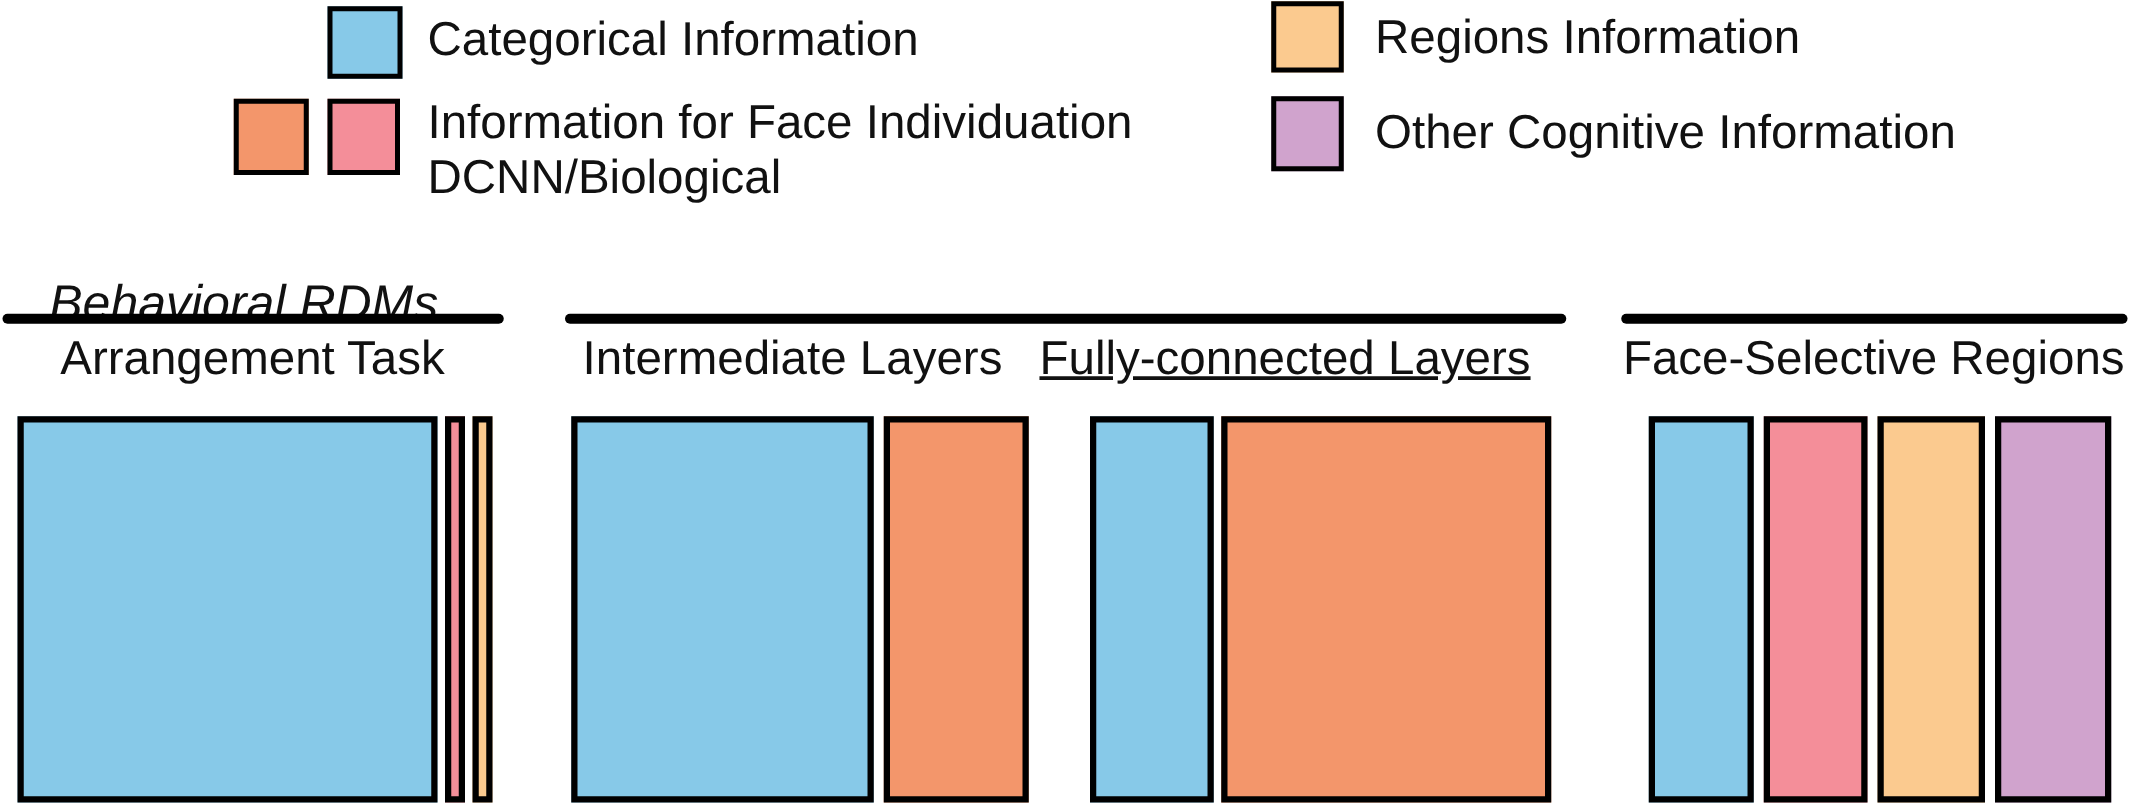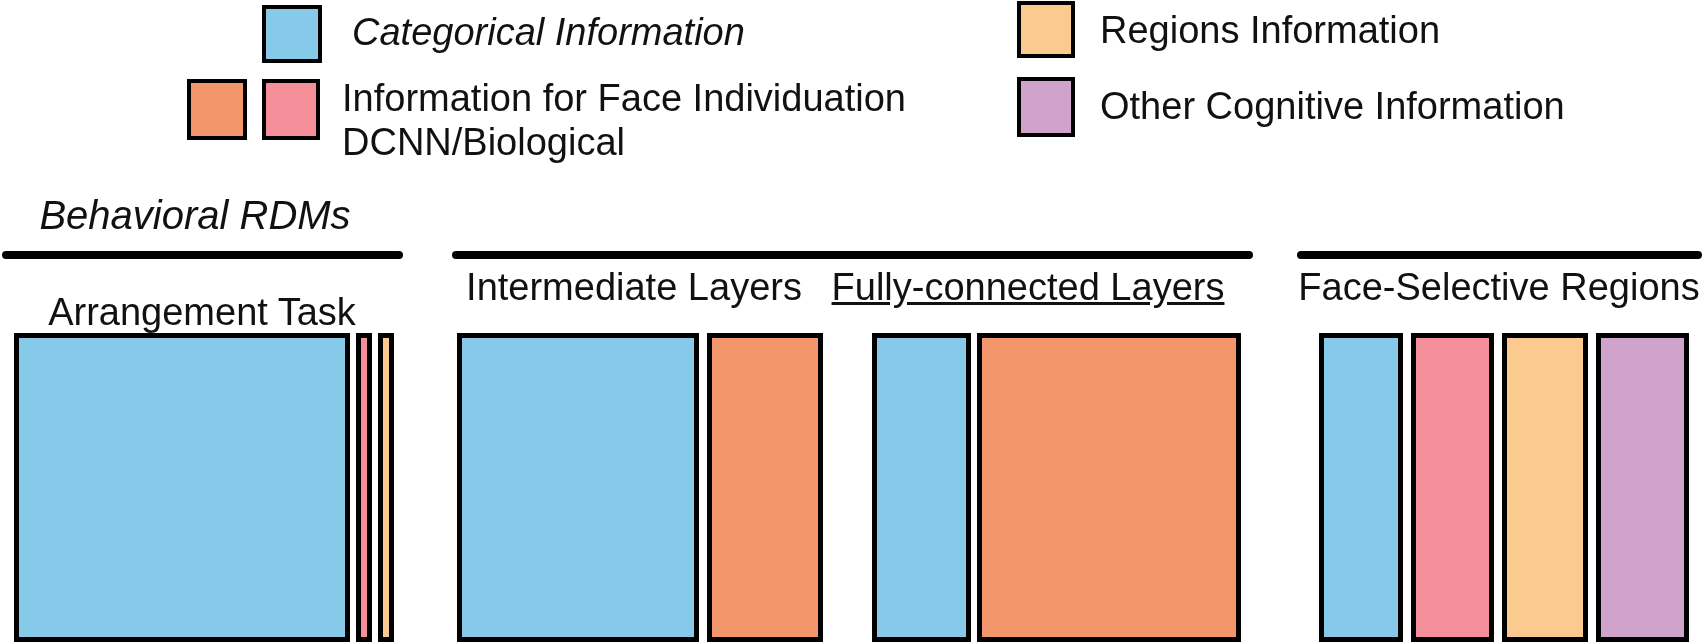--- a/index.html
+++ b/index.html
@@ -7,21 +7,21 @@
     position:relative; width:1704px; height:643px; background:#ffffff;
     font-family:"Liberation Sans", sans-serif; color:#111111; overflow:hidden;
   }
   .swatch { position:absolute; box-sizing:border-box; border:4px solid #000; }
   .sw-cat { left:262px; top:5px;  width:60px; height:58px; }
   .sw-or  { left:187px; top:79px; width:60px; height:61px; }
   .sw-pk  { left:262px; top:79px; width:58px; height:61px; }
   .sw-dy  { left:1017px; top:1px;  width:58px; height:57px; }
   .sw-ot  { left:1017px; top:77px; width:58px; height:60px; }
   .legend-label { position:absolute; font-size:38px; line-height:44px; white-space:nowrap; }
-  .ll-cat { left:352px;  top:10px;font-style:italic; }
+  .ll-cat { left:342px;  top:10px; }
   .ll-ind { left:342px;  top:76px; }
   .ll-dy  { left:1100px; top:8px;  }
   .ll-ot  { left:1100px; top:84px; }
   .sec-title {
     position:absolute; top:192px; transform:translateX(-50%);
     font-style:italic; font-size:40px; line-height:46px; white-space:nowrap;
   }
   .sec-line { position:absolute; top:251px; height:8px; background:#000; border-radius:4px; }
   .grp-label {
     position:absolute; top:264px; transform:translateX(-50%);
@@ -45,23 +45,23 @@
       <div>DCNN/Biological</div>
     </div>
 
     <div class="swatch sw-dy" style="background: rgb(251, 202, 143);"></div>
     <div class="legend-label ll-dy">Regions Information</div>
 
     <div class="swatch sw-ot" style="background: rgb(208, 163, 205);"></div>
     <div class="legend-label ll-ot">Other Cognitive Information</div>
   </div>
 
-  <div class="sec-title" style="left: 195px;">Behavioral RDMs</div>
+  <div class="sec-title" style="left: 195px; margin-top: 28px;">Behavioral RDMs</div>
   <div class="sec-line" style="left: 2px; width: 401px;"></div>
-  <div class="grp-label" style="left: 202px; margin-top: 25px;">Arrangement Task</div>
+  <div class="grp-label" style="left: 202px;">Arrangement Task</div>
   <div class="bar" style="left: 14px; width: 336px; background: rgb(135, 201, 232);"></div>
   <div class="bar" style="left: 356px; width: 16px; background: rgb(244, 142, 153);"></div>
   <div class="bar" style="left: 378px; width: 16px; background: rgb(251, 202, 143);"></div>
 
   <div class="sec-line" style="left: 452px; width: 801px;"></div>
   <div class="grp-label" style="left: 634px;">Intermediate Layers</div>
   <div class="bar" style="left: 457px; width: 242px; background: rgb(135, 201, 232);"></div>
   <div class="bar" style="left: 707px; width: 116px; background: rgb(243, 150, 107);"></div>
   <div class="grp-label" style="left: 1028px; text-decoration: underline;">Fully-connected Layers</div>
   <div class="bar" style="left: 872px; width: 99px; background: rgb(135, 201, 232);"></div>

